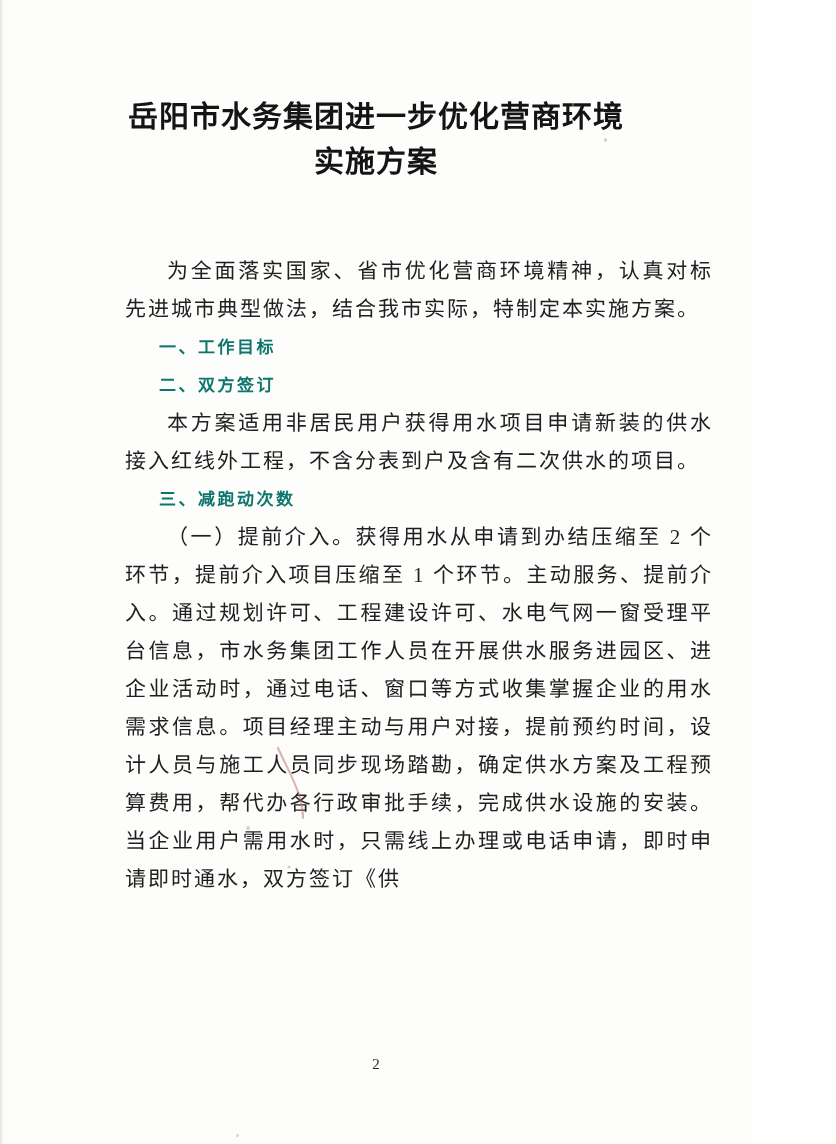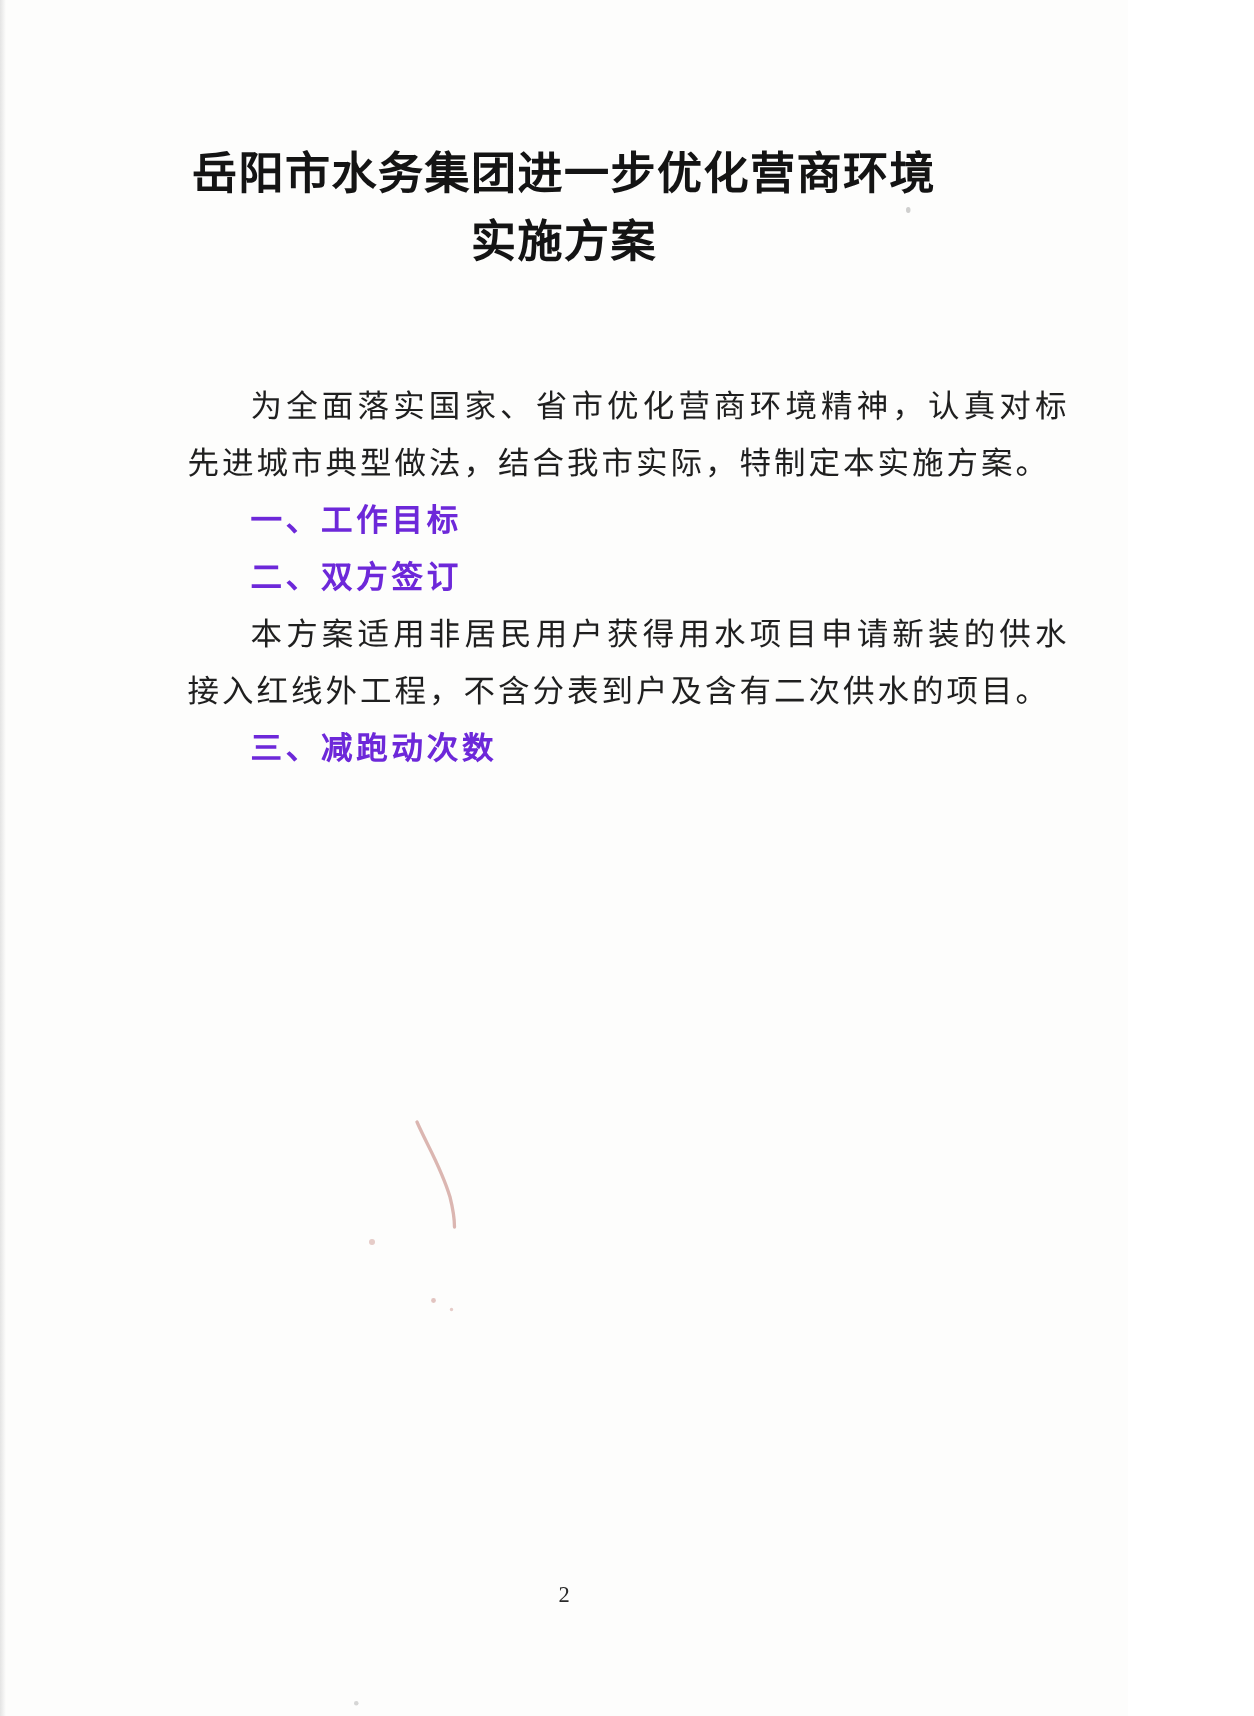--- a/index.html
+++ b/index.html
@@ -49,27 +49,27 @@
     text-align: justify;
     text-justify: inter-ideograph;
     margin-top: 28px;
   }
   .para {
     margin: 0;
     text-indent: 2em;
   }
   .heading {
     margin: 0;
-    font-size: 21px;
+    font-size: 17px;
     line-height: 38px;
     font-weight: bold;
     text-indent: 2em;
     letter-spacing: 2.5px;
     font-family: "DejaVu Sans", "Liberation Sans", sans-serif;
-    color: #6d28d9;
+    color: #0f766e;
   }
   .page-number {
     position: absolute;
     top: 1056px;
     left: 0;
     width: 100%;
     text-align: center;
     font-size: 15px;
     letter-spacing: 0;
     color: #2a2a2a;
@@ -104,20 +104,21 @@
   <div class="doc-body">
 
     <p class="para">为全面落实国家、省市优化营商环境精神，认真对标先进城市典型做法，结合我市实际，特制定本实施方案。</p>
 
     <h2 class="heading">一、工作目标</h2>
 
     <h2 class="heading">二、双方签订</h2>
     <p class="para">本方案适用非居民用户获得用水项目申请新装的供水接入红线外工程，不含分表到户及含有二次供水的项目。</p>
 
     <h2 class="heading">三、减跑动次数</h2>
+    <p class="para">（一）提前介入。获得用水从申请到办结压缩至 2 个环节，提前介入项目压缩至 1 个环节。主动服务、提前介入。通过规划许可、工程建设许可、水电气网一窗受理平台信息，市水务集团工作人员在开展供水服务进园区、进企业活动时，通过电话、窗口等方式收集掌握企业的用水需求信息。项目经理主动与用户对接，提前预约时间，设计人员与施工人员同步现场踏勘，确定供水方案及工程预算费用，帮代办各行政审批手续，完成供水设施的安装。当企业用户需用水时，只需线上办理或电话申请，即时申请即时通水，双方签订《供</p>
 
   </div>
 
   <svg class="pen-mark" width="90" height="150" viewBox="0 0 90 150" aria-hidden="true">
     <path d="M 38,8 C 45,24 54,38 60,58 C 62,66 63,72 63,78" fill="none" stroke-width="2.2" stroke-linecap="round" opacity="0.5" stroke="#b96f66"></path>
     <circle cx="8" cy="88" r="2" opacity="0.35" fill="#b96f66"></circle>
     <circle cx="49" cy="127" r="1.6" opacity="0.4" fill="#b96f66"></circle>
     <circle cx="61" cy="133" r="1.1" opacity="0.35" fill="#b96f66"></circle>
   </svg>
 

